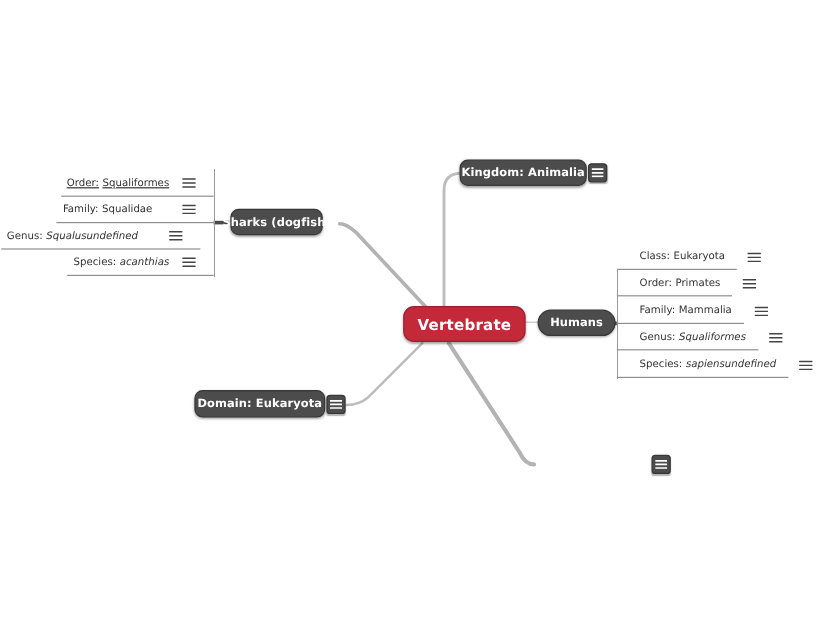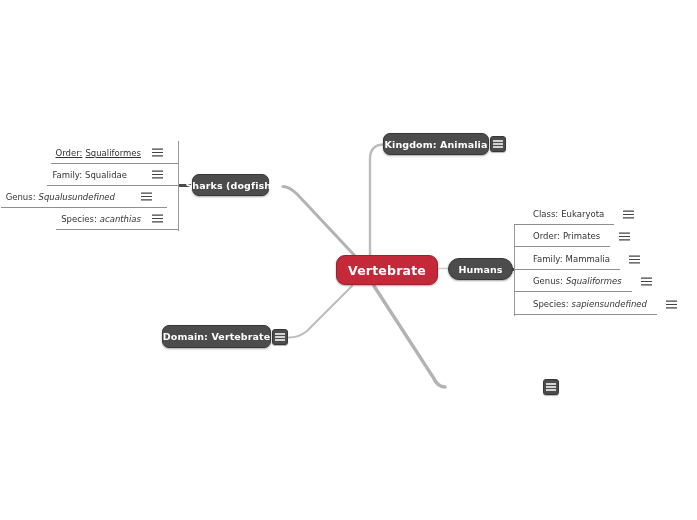--- a/index.html
+++ b/index.html
@@ -77,21 +77,21 @@
 
   <div class="node" style="left:192px;top:174px;width:77px;height:22px;">
     <span>Sharks (dogfish)</span>
   </div>
 
   <div class="node" style="left:448px;top:258px;width:65px;height:22px;border-radius:11px;">
     <span>Humans</span>
   </div>
 
   <div class="node" style="left:162px;top:325px;width:109px;height:23px;">
-    <span>Domain: Vertebrate</span>
+    <span>Domain: Eukaryota</span>
   </div>
   <div class="menu-btn" style="left:272px;top:329px;">
     <svg width="10" height="8" viewBox="0 0 10 8">
       <path d="M0 1 H10 M0 4 H10 M0 7 H10" stroke="#ffffff" stroke-width="1.4"></path>
     </svg>
   </div>
 
   <div class="menu-btn" style="left:543px;top:379px;">
     <svg width="10" height="8" viewBox="0 0 10 8">
       <path d="M0 1 H10 M0 4 H10 M0 7 H10" stroke="#ffffff" stroke-width="1.4"></path>

